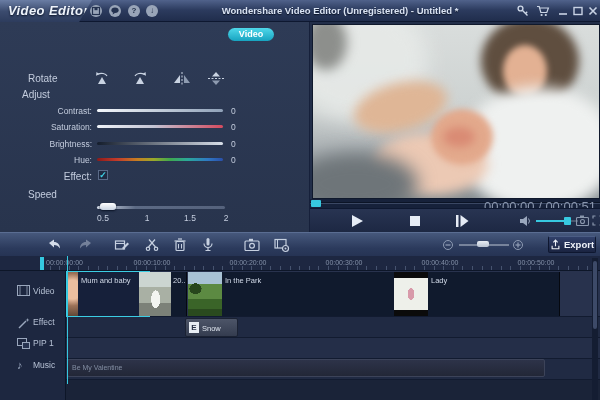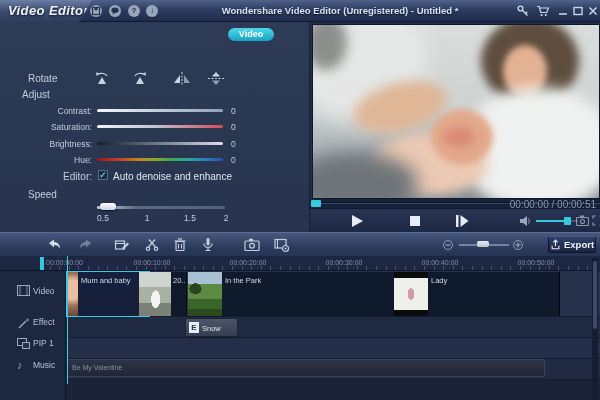--- a/index.html
+++ b/index.html
@@ -31,21 +31,21 @@
 .speed-handle{position:absolute;left:100px;top:181px;width:16px;height:7px;border-radius:3px;background:linear-gradient(180deg,#ffffff,#c9d4e2);box-shadow:0 1px 2px #0a1326}
 .stick{position:absolute;top:191px;font-size:8.5px;color:#c4cdde;width:20px;text-align:center}
 .pbtn{position:absolute;top:212px;height:16px;background:linear-gradient(180deg,#31405f,#1d2841);border:1px solid #101a30;border-top-color:#46577b;color:#dbe3f0;font-size:9px;line-height:14px;text-align:center;border-radius:2px}
 
 .previewpane{position:absolute;left:310px;top:22px;width:290px;height:210px;background:#222e49}
 .photo{position:absolute;left:2px;top:2px;width:288px;height:175px;background:linear-gradient(180deg,#d9dddc 0%,#cdd2d1 50%,#abb1b4 72%,#868e92 100%);overflow:hidden;border:1px solid #10192c}
 .blob{position:absolute;border-radius:50%}
 .seekrow{position:absolute;left:0px;top:177px;width:290px;height:9px;background:#16213a}
 .seektrack{position:absolute;left:0;top:3px;width:290px;height:2px;background:#0b1426;border-bottom:1px solid #3a4763}
 .seekhandle{position:absolute;left:1px;top:1px;width:10px;height:7px;background:#37c9e0;border-radius:1px}
-.timetext{position:absolute;right:4px;top:0px;font-size:10px;color:#8b97ae;white-space:nowrap}
+.timetext{position:absolute;right:4px;top:0px;font-size:13px;color:#8b97ae;white-space:nowrap}
 .ctrlrow{position:absolute;left:0;top:186px;width:290px;height:24px;background:linear-gradient(180deg,#283452,#1d2843);border-top:1px solid #0e1830}
 
 .toolbar{position:absolute;left:0;top:232px;width:600px;height:36px;background:linear-gradient(180deg,#46587c 0%,#2b3a5c 45%,#1f2b49 100%);border-top:1px solid #5a6d92;border-bottom:1px solid #0d1628}
 .tool{position:absolute;top:4px;width:16px;height:16px}
 .zoomcircle{position:absolute;top:7px;width:10px;height:10px;border-radius:50%;border:1px solid #8d9ab2}
 .zoomtrack{position:absolute;left:459px;top:11px;width:50px;height:2px;background:#77839b}
 .zoomhandle{position:absolute;left:477px;top:8px;width:12px;height:6px;border-radius:2px;background:linear-gradient(180deg,#e8edf4,#b9c3d2)}
 .exportbtn{position:absolute;left:548px;top:3px;width:48px;height:17px;background:linear-gradient(180deg,#31406a,#1a2441);border:1px solid #0e1730;border-top-color:#4b5d84;border-radius:2px;color:#eef2f8;font-size:9.5px;font-weight:bold;text-align:center;line-height:15px}
 
 .ruler{position:absolute;left:0;top:256px;width:600px;height:15px;background:#1d2741;border-bottom:1px solid #0d1628}
@@ -172,23 +172,22 @@
       <span class="slabel">Brightness:</span>
       <div class="strack grad-brightness"></div>
       <span class="sval">0</span>
     </div>
     <div class="srow" style="top:132px">
       <span class="slabel">Hue:</span>
       <div class="strack grad-hue"></div>
       <span class="sval">0</span>
     </div>
 
-    <span class="plabel" style="left:0;top:149px;width:92px;text-align:right">Editor:</span>
+    <span class="plabel" style="left:0;top:149px;width:92px;text-align:right">Effect:</span>
     <div class="checkbox"><span>✓</span></div>
-    <span class="plabel" style="left:113px;top:149px;color:#dde4f0">Auto denoise and enhance</span>
 
     <span class="plabel" style="left:28px;top:167px">Speed</span>
     <div class="speed-track"></div>
     <div class="speed-handle"></div>
     <span class="stick" style="left:93px">0.5</span>
     <span class="stick" style="left:137px">1</span>
     <span class="stick" style="left:180px">1.5</span>
     <span class="stick" style="left:216px">2</span>
 
     <div class="pbtn" style="left:8px;width:106px;text-align:left;padding-left:10px">Reset</div>

